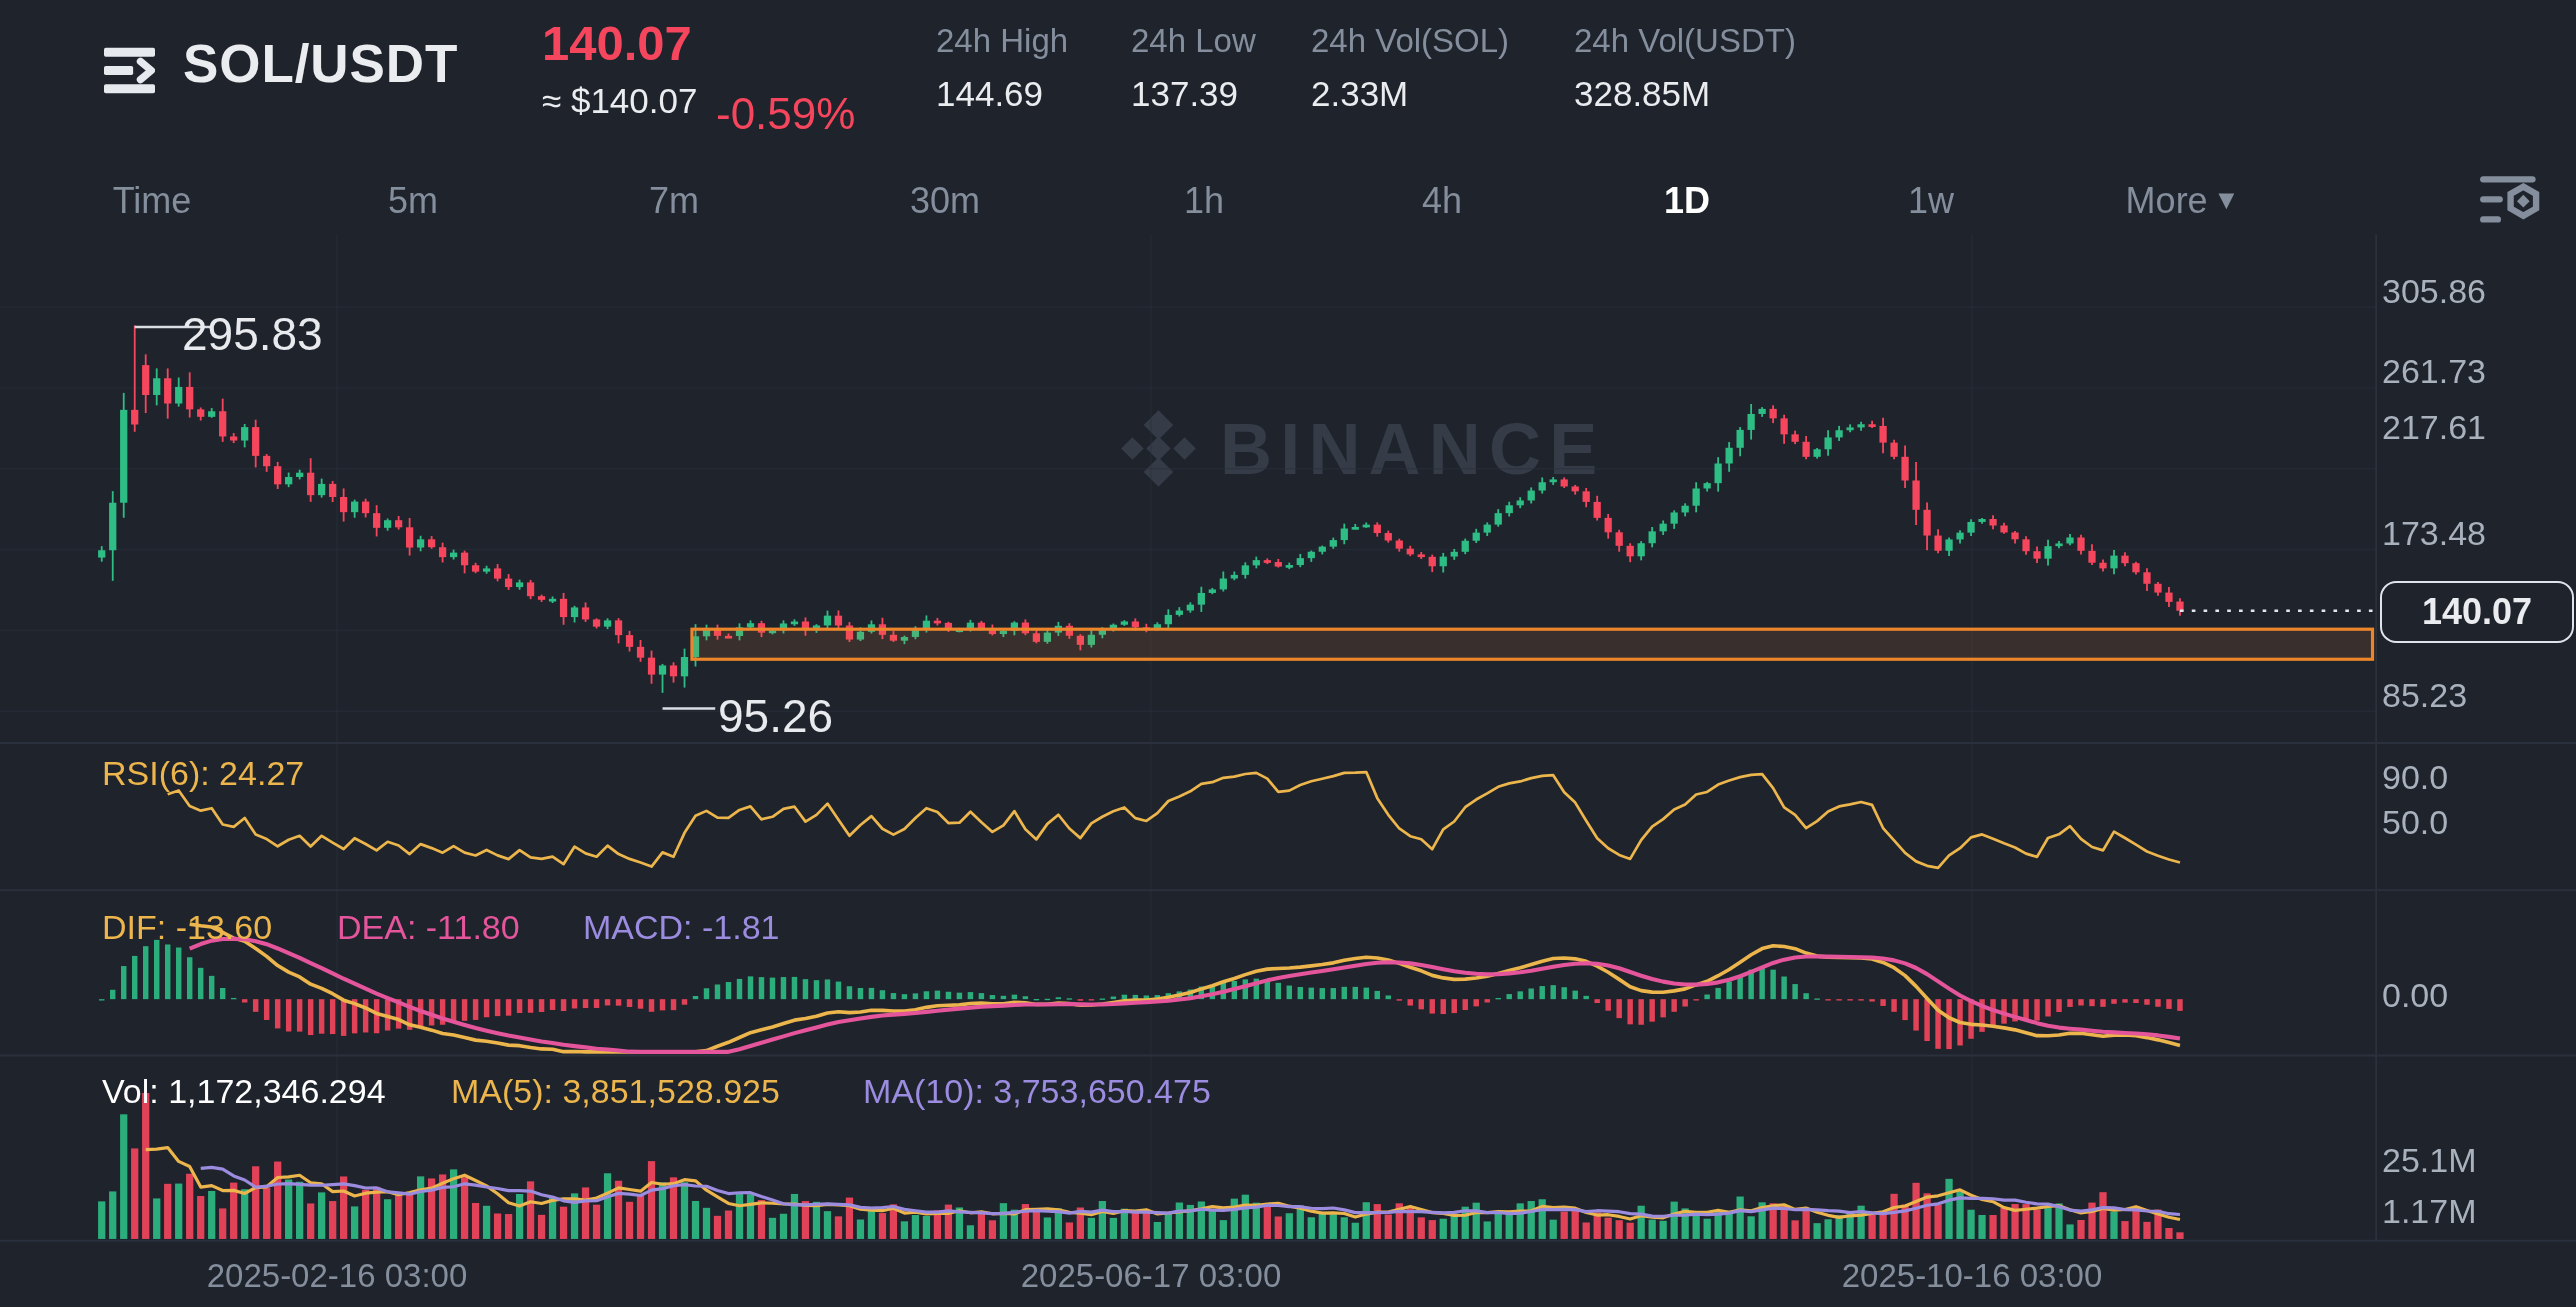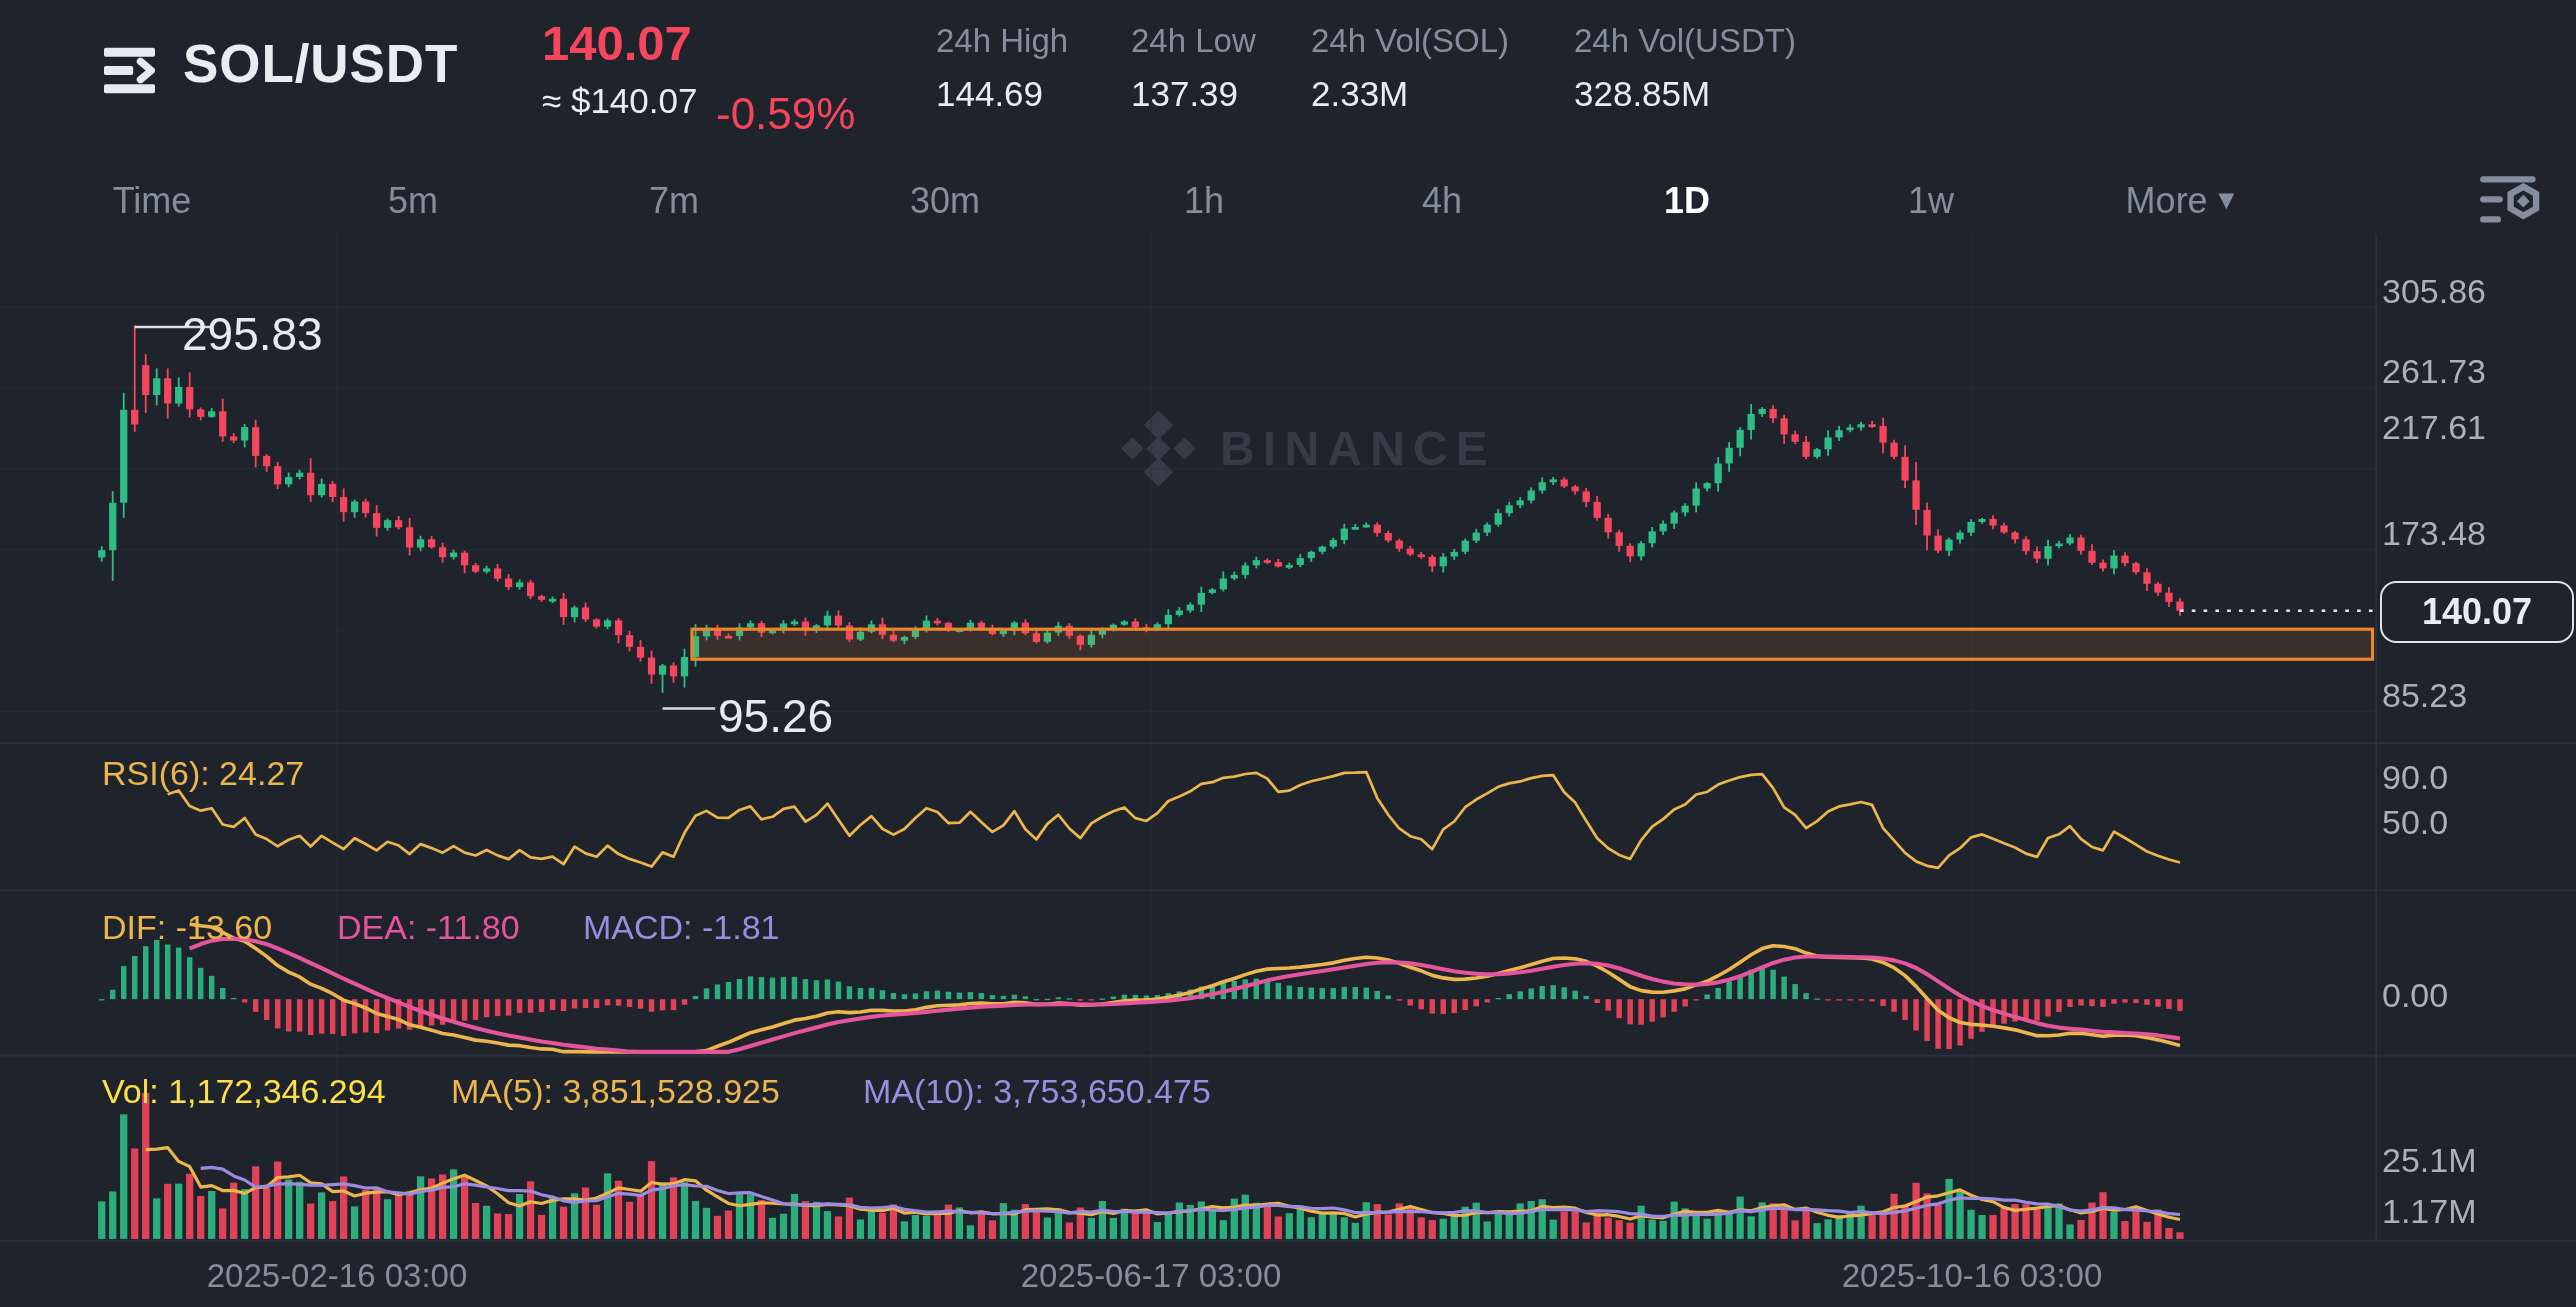--- a/index.html
+++ b/index.html
@@ -28,24 +28,24 @@
   .ytick{width:178px;left:2382px;font-size:34px;color:var(--tick);white-space:nowrap}
   .xtick{transform:translateX(-50%);top:1257px;font-size:33px;color:var(--sub);white-space:nowrap}
   .pricebox{
     left:2380px;top:581px;width:194px;height:62px;box-sizing:border-box;
     border:2.3px solid #DFE3EA;border-radius:16.3px;background:var(--bg);
     display:flex;align-items:center;justify-content:center;
     font-size:36px;font-weight:700;color:var(--txt);z-index:5;
   }
   .anno{font-size:46px;color:#E8EAEE;z-index:4;white-space:nowrap}
   .panel-label{font-size:34px;white-space:nowrap;z-index:4}
-  .c-yellow{color:var(--yellow)} .c-pink{color:var(--pink)} .c-purple{color:var(--purple)} .c-gray{color:#fde047}
+  .c-yellow{color:var(--yellow)} .c-pink{color:var(--pink)} .c-purple{color:var(--purple)} .c-gray{color:#ffffff}
   
   .watermark{left:1115px;top:405px;display:flex;align-items:center;gap:18px;z-index:1}
-  .watermark .wm-text{font-size:48px;font-weight:700;letter-spacing:8.2px;color:#353C47}
+  .watermark .wm-text{font-size:72px;font-weight:700;letter-spacing:8.2px;color:#353C47}
   
   #gfx{position:absolute;left:0;top:0;z-index:2}
   .txtlayer{z-index:3}
 </style>
 </head>
 <body>
 
 <div class="abs watermark">
   <svg width="87" height="87" viewBox="0 0 100 100">
     <g fill="#353C47">

